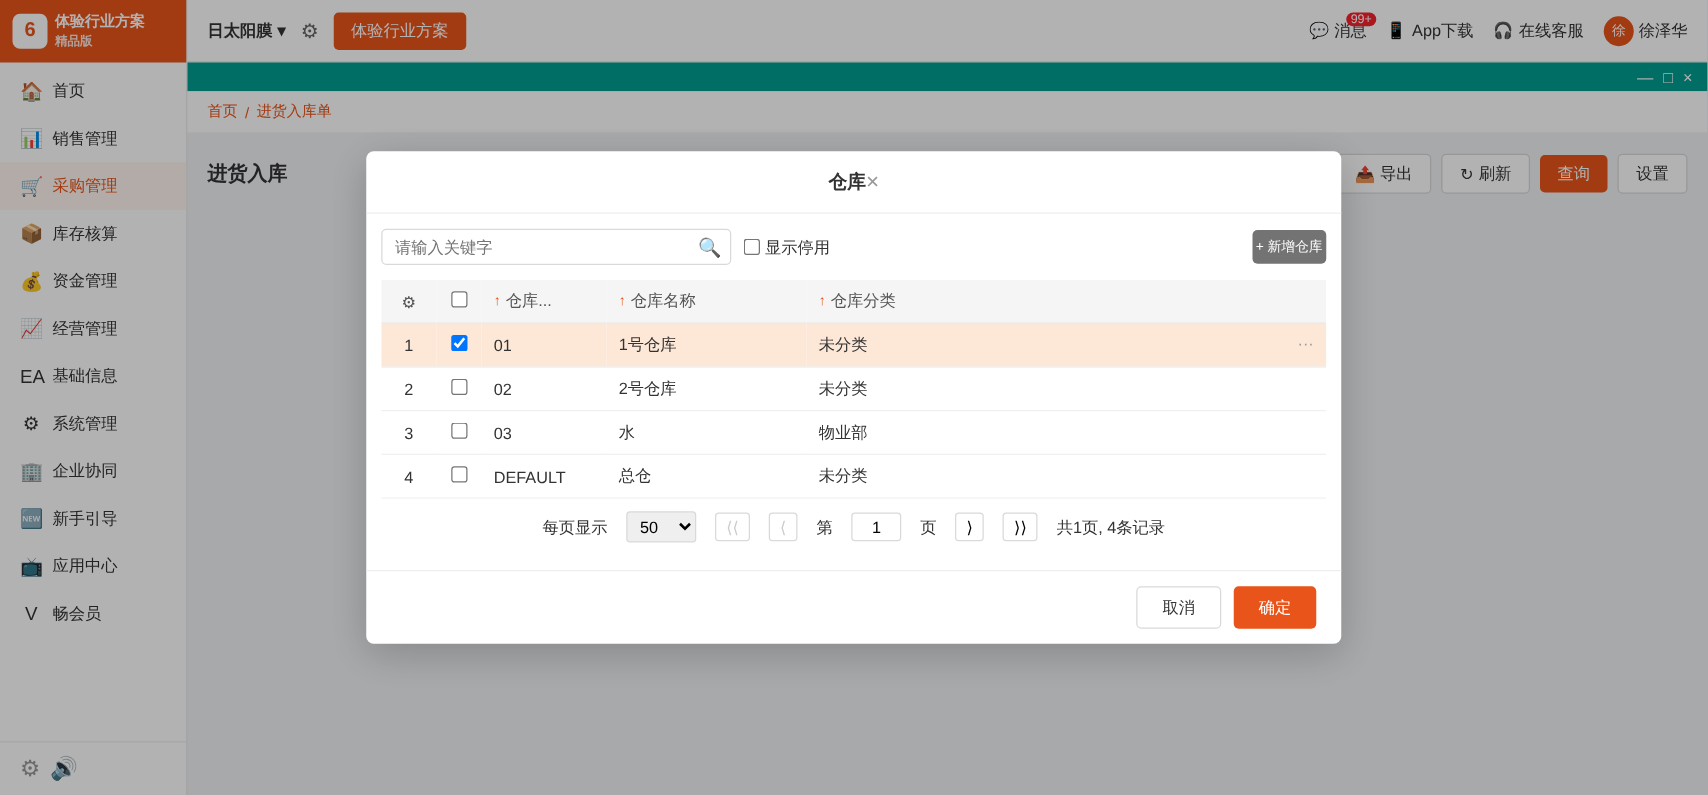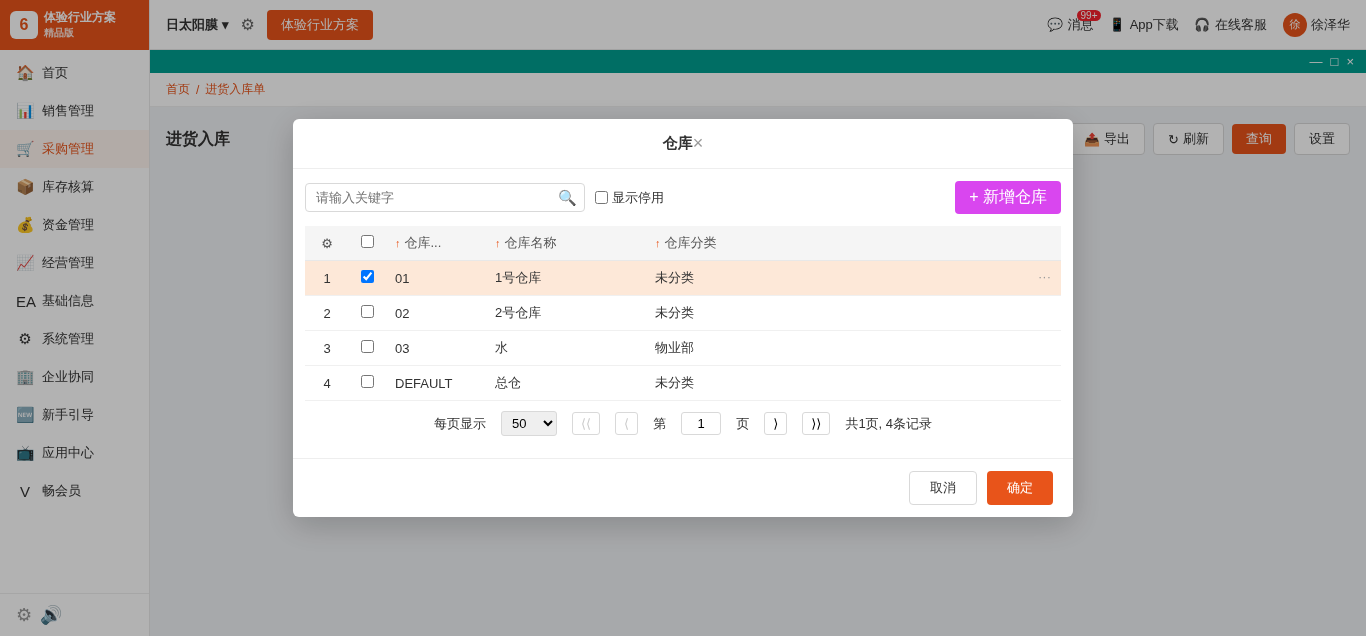--- a/index.html
+++ b/index.html
@@ -208,22 +208,22 @@
     .search-icon-btn {
       position: absolute; right: 8px; top: 50%; transform: translateY(-50%);
       background: none; border: none; cursor: pointer; color: #999; font-size: 15px;
     }
     .checkbox-label {
       display: flex; align-items: center; gap: 4px;
       color: #333; font-size: 13px; cursor: pointer;
     }
     .btn-add-warehouse {
       margin-left: auto;
-      background: #d946ef; color: #fff; border: none;
-      border-radius: 4px; padding: 6px 14px; cursor: pointer; font-size: 16px;
+      background: #737373; color: #fff; border: none;
+      border-radius: 4px; padding: 6px 3px; cursor: pointer; font-size: 11px;
     }
 
     
     .table-wrap { flex: 1; overflow: auto; }
     table { width: 100%; border-collapse: collapse; font-size: 13px; }
     thead th {
       background: #f5f5f5;
       padding: 8px 10px;
       text-align: left;
       border-bottom: 1px solid #e8e8e8;

